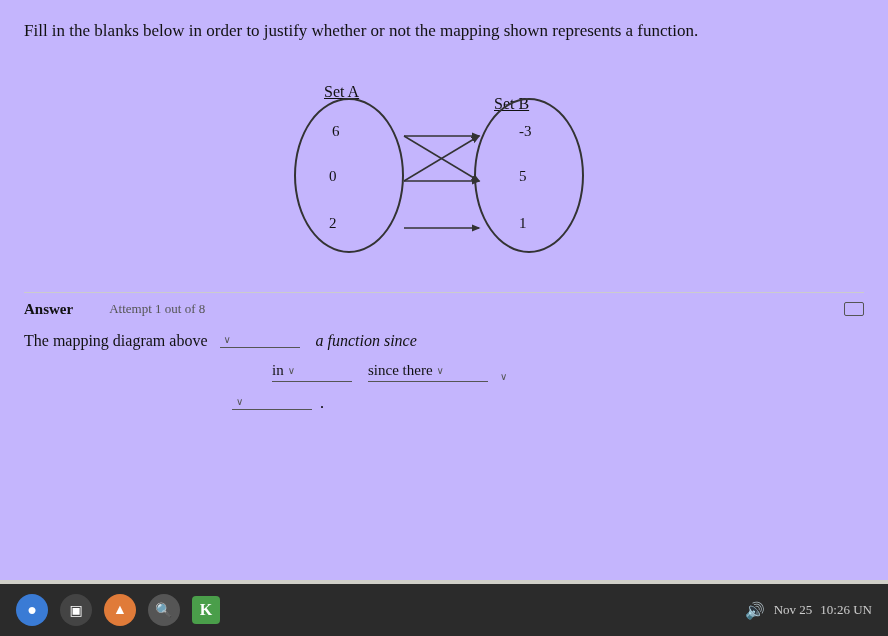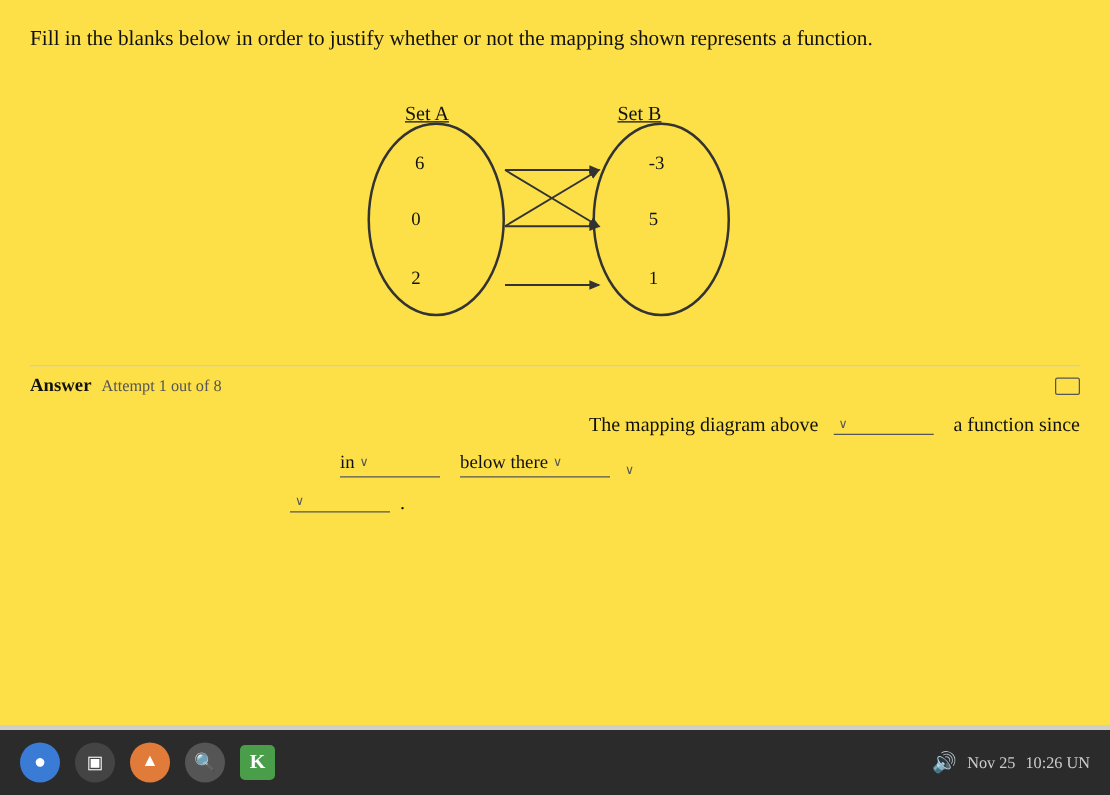--- a/index.html
+++ b/index.html
@@ -7,21 +7,21 @@
     body {
       background: #d0cfc8;
       font-family: Georgia, 'Times New Roman', serif;
       width: 888px;
       height: 636px;
       overflow: hidden;
       position: relative;
     }
 
     .main-content {
-      background: #fde047;
+      background: #c4b5fd;
       margin: 0;
       padding: 18px 24px 0 24px;
       width: 888px;
       min-height: 580px;
     }
 
     .instructions {
       font-size: 17px;
       line-height: 1.5;
       color: #111;
@@ -47,21 +47,21 @@
       text-align: center;
       font-size: 16px;
       text-decoration: underline;
       color: #111;
       margin-bottom: 4px;
       position: absolute;
       top: 15px;
     }
 
     .set-label-a { left: 60px; }
-    .set-label-b { left: 230px; }
+    .set-label-b { left: 230px; margin-top: 12px; }
 
     
     .oval {
       position: absolute;
       border: 2px solid #333;
       border-radius: 50%;
     }
 
     .oval-a {
       left: 30px;
@@ -106,41 +106,41 @@
     .answer-section {
       padding: 8px 0 0 0;
       border-top: 1px solid #ccc;
       margin-top: 4px;
     }
 
     .answer-label-row {
       display: flex;
       align-items: center;
       margin-bottom: 14px;
+      gap: 28px;
     }
 
     .answer-label {
       font-size: 15px;
       font-weight: bold;
       color: #111;
       margin-right: 8px;
     }
 
     .attempt-label {
       font-size: 13px;
       color: #555;
     }
 
     .fill-row {
       display: flex;
       align-items: center;
       margin-bottom: 12px;
       font-size: 16px;
       color: #111;
-      justify-content: flex-end;
     }
 
     .fill-row-2 {
       display: flex;
       align-items: flex-end;
       margin-bottom: 12px;
       font-size: 16px;
       color: #111;
       padding-left: 240px;
       font-family: Liberation Serif, serif;
@@ -165,21 +165,21 @@
     }
 
     .dropdown-chevron {
       font-size: 10px;
       color: #555;
       margin-left: 4px;
     }
 
     .mapping-text { margin-right: 4px; }
 
-    .a-function-text { margin-left: 8px; }
+    .a-function-text { margin-left: 8px; font-style: italic; }
 
     .taskbar {
       position: absolute;
       bottom: 0;
       left: 0;
       width: 888px;
       height: 52px;
       background: #2b2b2b;
       display: flex;
       align-items: center;
@@ -299,21 +299,21 @@
       </span>
       <span class="a-function-text">a function since</span>
     </div>
 
     <div class="fill-row-2">
       <span class="dropdown">
         <span>in</span>
         <span class="dropdown-chevron">∨</span>
       </span>
       <span class="dropdown" style="min-width:120px;">
-        <span>below there</span>
+        <span>since there</span>
         <span class="dropdown-chevron">∨</span>
       </span>
       <span class="dropdown-chevron" style="font-size:10px;color:#555;margin-left:4px;">∨</span>
     </div>
 
     <div class="fill-row-3">
       <span class="dropdown">
         <span></span>
         <span class="dropdown-chevron">∨</span>
       </span>

